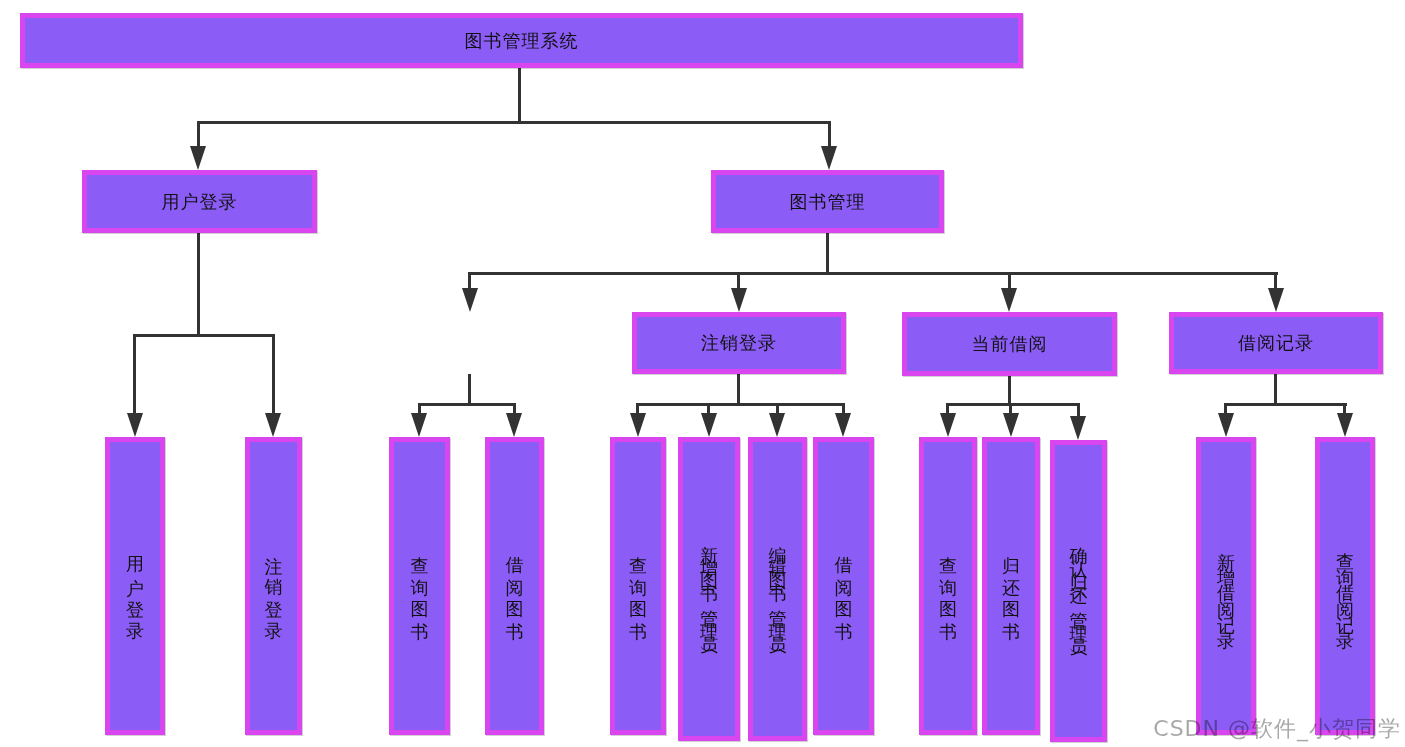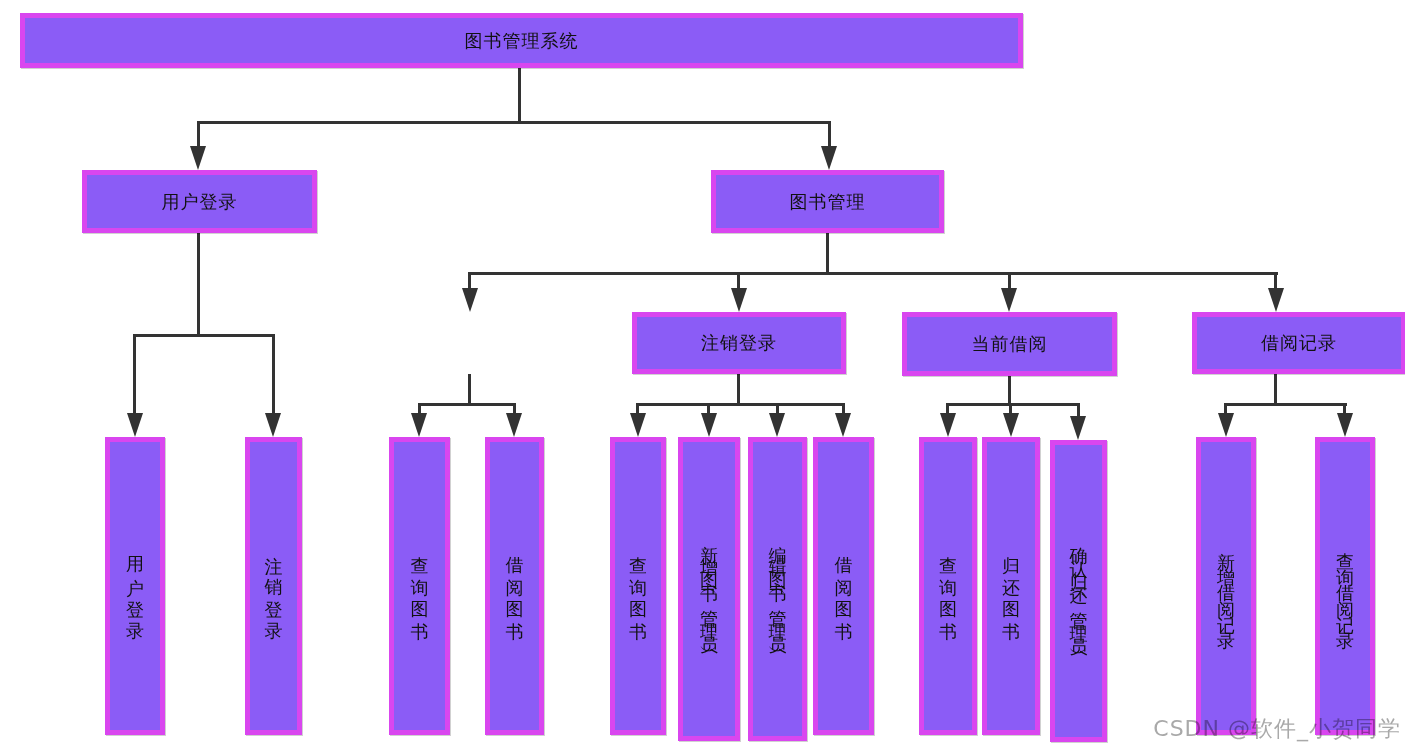--- a/index.html
+++ b/index.html
@@ -121,21 +121,21 @@
   <div class="vline" style="left:1343px;top:403px;height:13px;"></div>
   <div class="arrow" style="left:1337px;top:413px;"></div>
 
   <div class="node" style="left:20px;top:13px;width:1003px;height:55px;">图书管理系统</div>
 
   <div class="node" style="left:82px;top:170px;width:235px;height:63px;">用户登录</div>
   <div class="node" style="left:711px;top:170px;width:233px;height:63px;">图书管理</div>
 
   <div class="node" style="left:632px;top:312px;width:214px;height:62px;">注销登录</div>
   <div class="node" style="left:902px;top:312px;width:215px;height:64px;">当前借阅</div>
-  <div class="node" style="left:1169px;top:312px;width:214px;height:62px;margin-left:23px;">借阅记录</div>
+  <div class="node" style="left:1169px;top:312px;width:214px;height:62px;">借阅记录</div>
 
   <div class="node" style="left:105px;top:437px;width:60px;height:298px;">
     <span class="vlabel v-short">用户登录</span>
   </div>
   <div class="node" style="left:245px;top:437px;width:57px;height:298px;">
     <span class="vlabel v-short">注销登录</span>
   </div>
 
   <div class="node" style="left:389px;top:437px;width:61px;height:298px;">
     <span class="vlabel v-short">查询图书</span>

